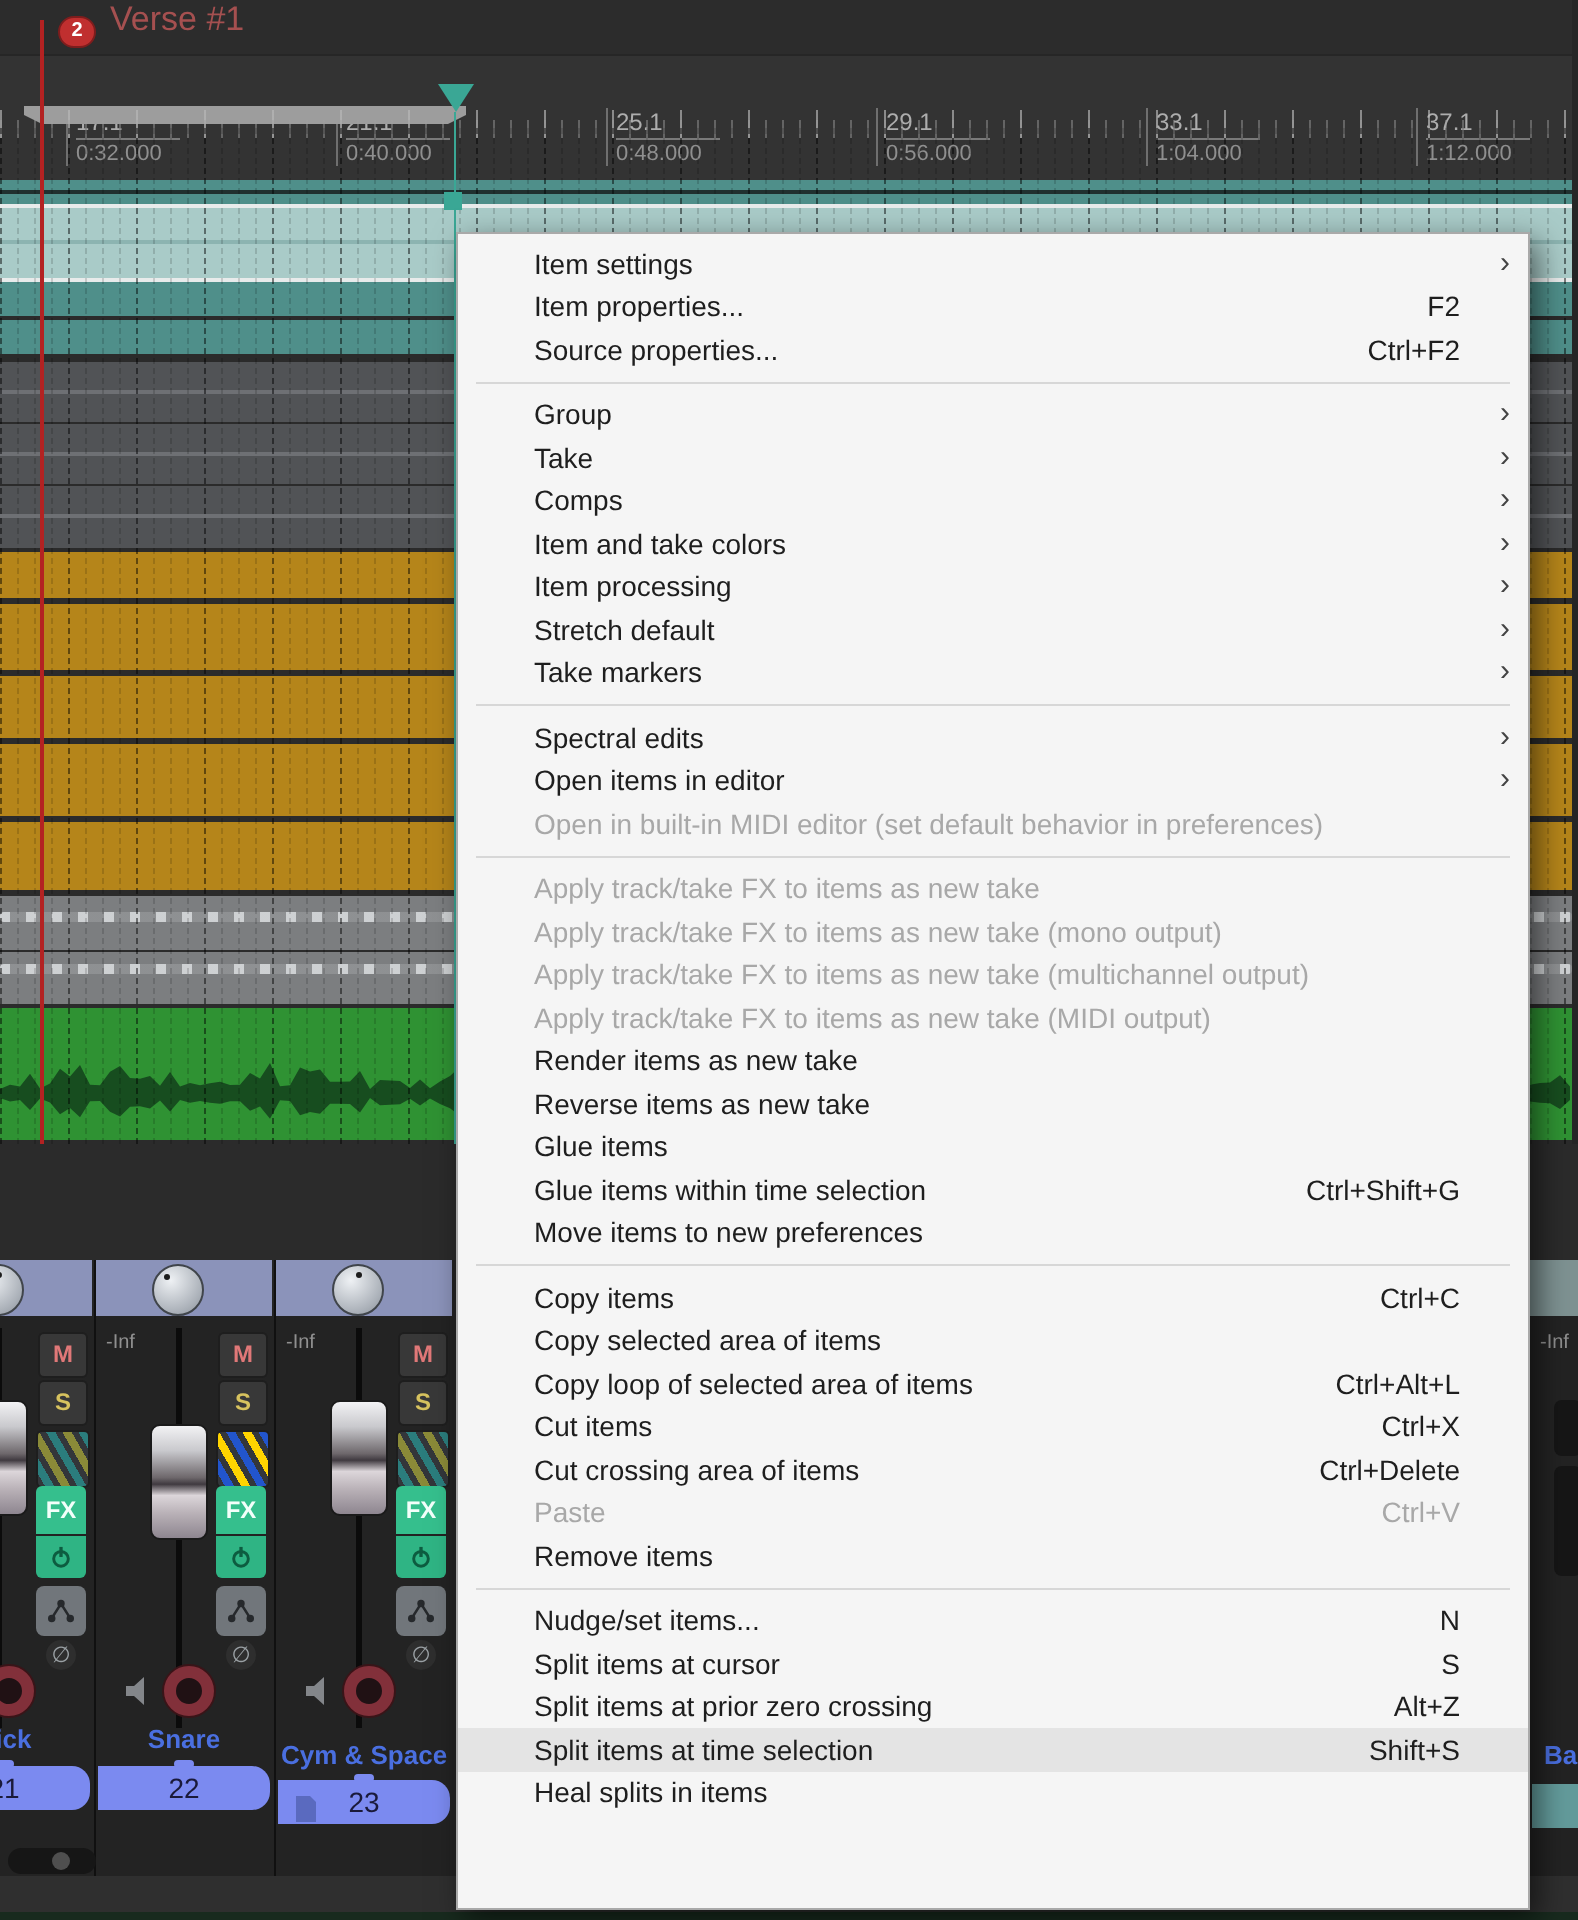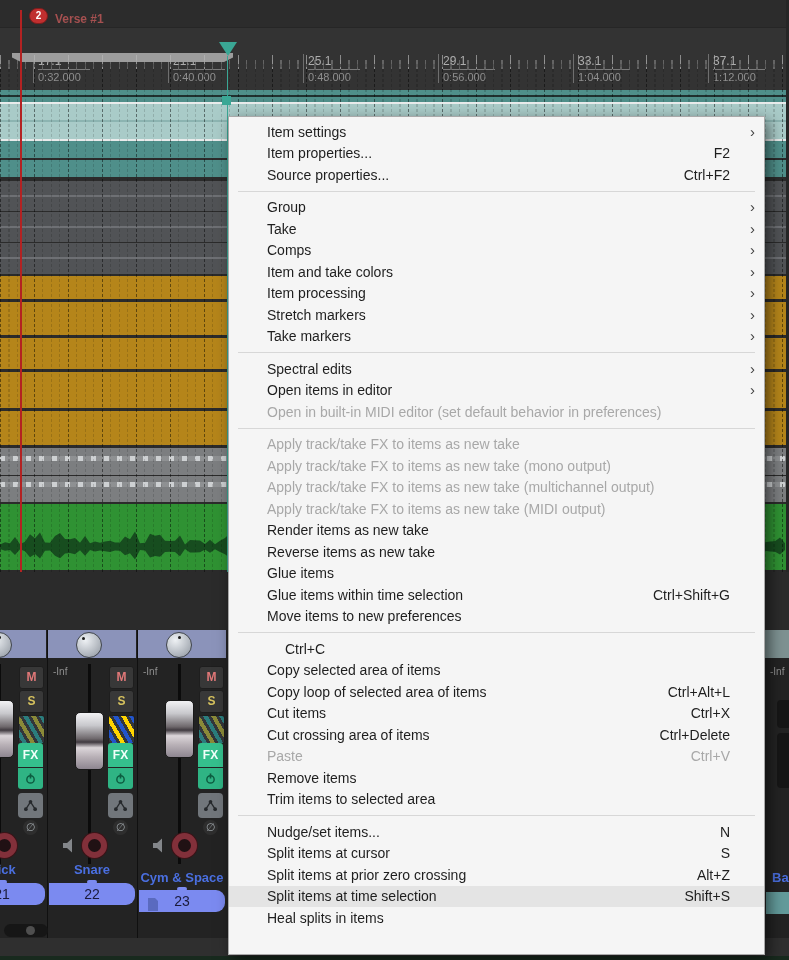--- a/index.html
+++ b/index.html
@@ -4,21 +4,21 @@
 <style>
   html,body{margin:0;padding:0;background:#1d1d1d;}
   .stage{position:relative;width:789px;height:960px;overflow:hidden;background:#2b2b2b;
          font-family:"Liberation Sans",sans-serif;-webkit-font-smoothing:antialiased;}
   .abs{position:absolute;}
 
   
   .topbar{left:0;top:0;width:789px;height:27px;background:#2c2c2c;}
   .marker-badge{left:29px;top:8px;width:17px;height:14px;background:#c02f2f;border:1px solid #7e1d1d;
     border-radius:8px;color:#fff;font-size:10px;font-weight:bold;text-align:center;line-height:14px;}
-  .marker-label{left:55px;top:12px;color:#a55050;font-size:12px;font-weight:bold;}
+  .marker-label{left:55px;top:0;color:#a55050;font-size:17px;font-weight:normal;}
   .ruler{left:0;top:27px;width:789px;height:69px;background:#333333;border-top:1px solid #262626;}
   .rlabel{position:absolute;top:26px;border-left:1px solid #6f6f6f;padding-left:4px;}
   .rlabel .bar{display:block;width:52px;color:#adadad;font-size:12px;border-bottom:1px solid #7a7a7a;padding-bottom:1px;}
   .rlabel .time{display:block;color:#8f8f8f;font-size:11px;padding-top:1px;}
   .ticks-minor{left:0;top:60px;width:786px;height:9px;
     background:repeating-linear-gradient(90deg,rgba(160,160,160,.45) 0 1px,transparent 1px 8.5px);}
   .ticks-med{left:0;top:55px;width:786px;height:14px;
     background:repeating-linear-gradient(90deg,rgba(185,185,185,.65) 0 1px,transparent 1px 34px);}
   .timesel{left:12px;top:53px;width:221px;height:9px;background:#9d9d9d;
     clip-path:polygon(0 0,100% 0,100% 50%,calc(100% - 9px) 100%,9px 100%,0 50%);}
@@ -319,21 +319,21 @@
       </div>
       <div class="mi">
         <div class="lbl">Item and take colors</div>
         <div class="arr">›</div>
       </div>
       <div class="mi">
         <div class="lbl">Item processing</div>
         <div class="arr">›</div>
       </div>
       <div class="mi">
-        <div class="lbl">Stretch markers</div>
+        <div class="lbl">Stretch default</div>
         <div class="arr">›</div>
       </div>
       <div class="mi">
         <div class="lbl">Take markers</div>
         <div class="arr">›</div>
       </div>
       <div class="sep"></div>
       <div class="mi">
         <div class="lbl">Spectral edits</div>
         <div class="arr">›</div>
@@ -369,20 +369,21 @@
       </div>
       <div class="mi">
         <div class="lbl">Glue items within time selection</div>
         <div class="hk">Ctrl+Shift+G</div>
       </div>
       <div class="mi">
         <div class="lbl">Move items to new preferences</div>
       </div>
       <div class="sep"></div>
       <div class="mi">
+        <div class="lbl">Copy items</div>
         <div class="hk">Ctrl+C</div>
       </div>
       <div class="mi">
         <div class="lbl">Copy selected area of items</div>
       </div>
       <div class="mi">
         <div class="lbl">Copy loop of selected area of items</div>
         <div class="hk">Ctrl+Alt+L</div>
       </div>
       <div class="mi">
@@ -392,23 +393,20 @@
       <div class="mi">
         <div class="lbl">Cut crossing area of items</div>
         <div class="hk">Ctrl+Delete</div>
       </div>
       <div class="mi dis">
         <div class="lbl">Paste</div>
         <div class="hk">Ctrl+V</div>
       </div>
       <div class="mi">
         <div class="lbl">Remove items</div>
-      </div>
-      <div class="mi">
-        <div class="lbl">Trim items to selected area</div>
       </div>
       <div class="sep"></div>
       <div class="mi">
         <div class="lbl">Nudge/set items...</div>
         <div class="hk">N</div>
       </div>
       <div class="mi">
         <div class="lbl">Split items at cursor</div>
         <div class="hk">S</div>
       </div>

